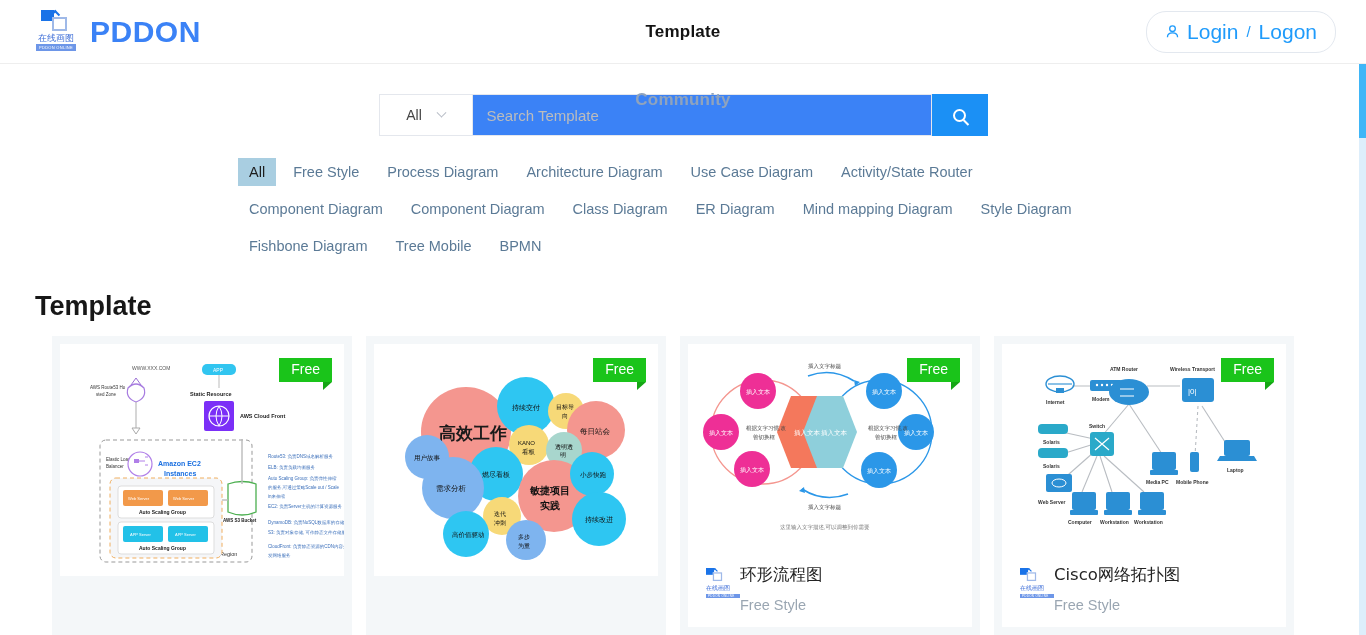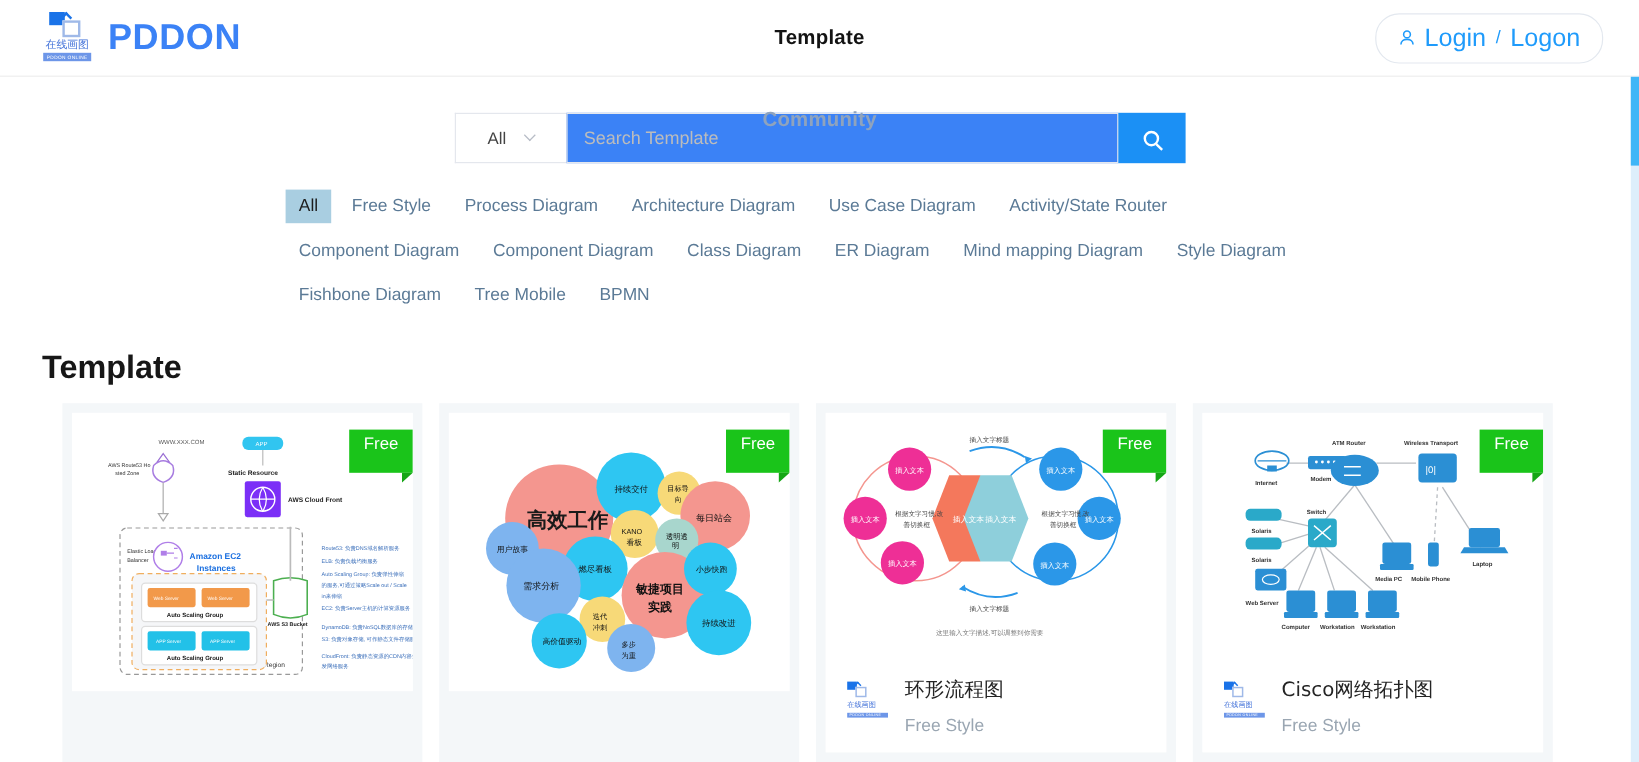--- a/index.html
+++ b/index.html
@@ -167,35 +167,35 @@
 
   .card-inner { background: #ffffff; position: relative; overflow: hidden; }
   .preview {
     height: 232px; background: #fff;
     position: relative; overflow: hidden;
   }
   .card.c3 .preview { height: 210px; }
   .card.c4 .preview { height: 210px; }
 
   .ribbon {
-    position: absolute; top: 14px; right: 0;
+    position: absolute; top: 14px; right: 12px;
     background: #1ac41a; color: #ffffff;
-    font-size: 14px; padding: 3px 12px 16px 12px;
+    font-size: 14px; padding: 3px 12px 4px 12px;
     z-index: 5; line-height: 17px;
   }
   .ribbon::after {
     content: ""; position: absolute;
     right: 0; bottom: -8px;
     border-left: 9px solid #15a615;
     border-bottom: 8px solid transparent;
   }
 
   .card-foot {
     display: flex; align-items: flex-start;
-    padding: 10px 0 14px 18px; gap: 14px;
+    padding: 10px 0 14px 18px; 
     background: #ffffff;
   }
   .foot-logo { width: 34px; flex-shrink: 0; padding-top: 4px; }
   .foot-logo .logo-shapes { transform: scale(.62); transform-origin: top left; height: 15px; }
   .foot-logo .logo-cn { font-size: 6px; margin-top: 0px; }
   .foot-logo .logo-cn-sub { font-size: 3px; padding: 0 2px; }
   .card-title {
     font-size: 16.5px; color: #242424; line-height: 22px;
     font-family: "DejaVu Sans", sans-serif;
   }

